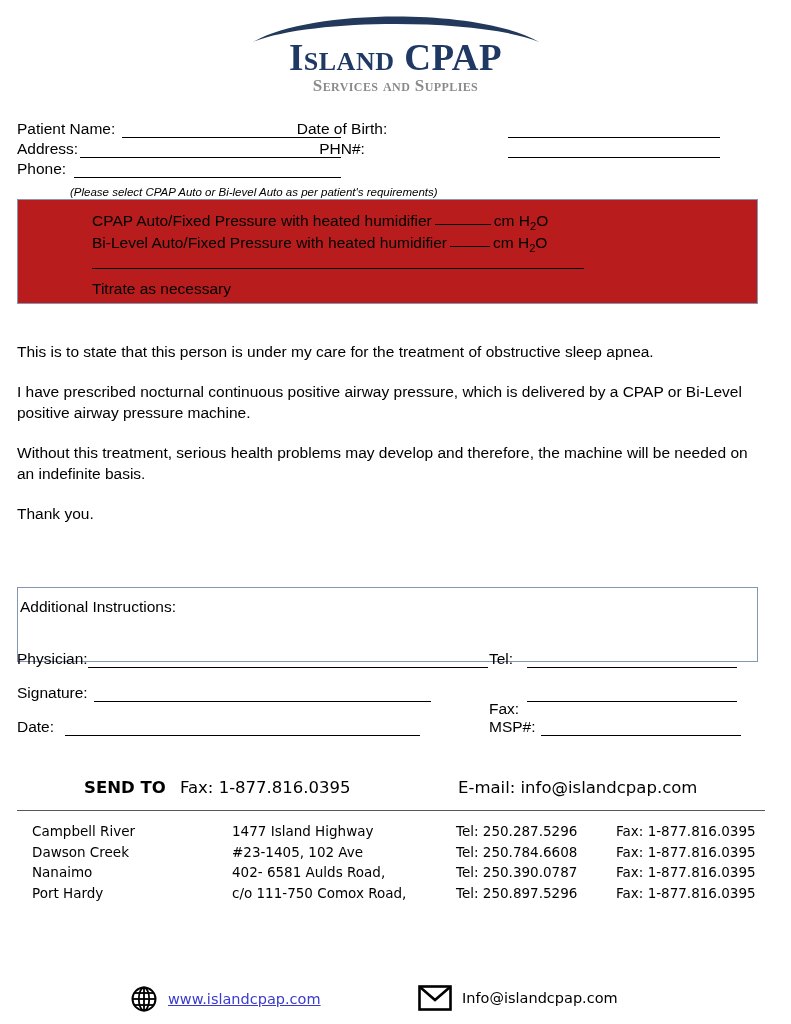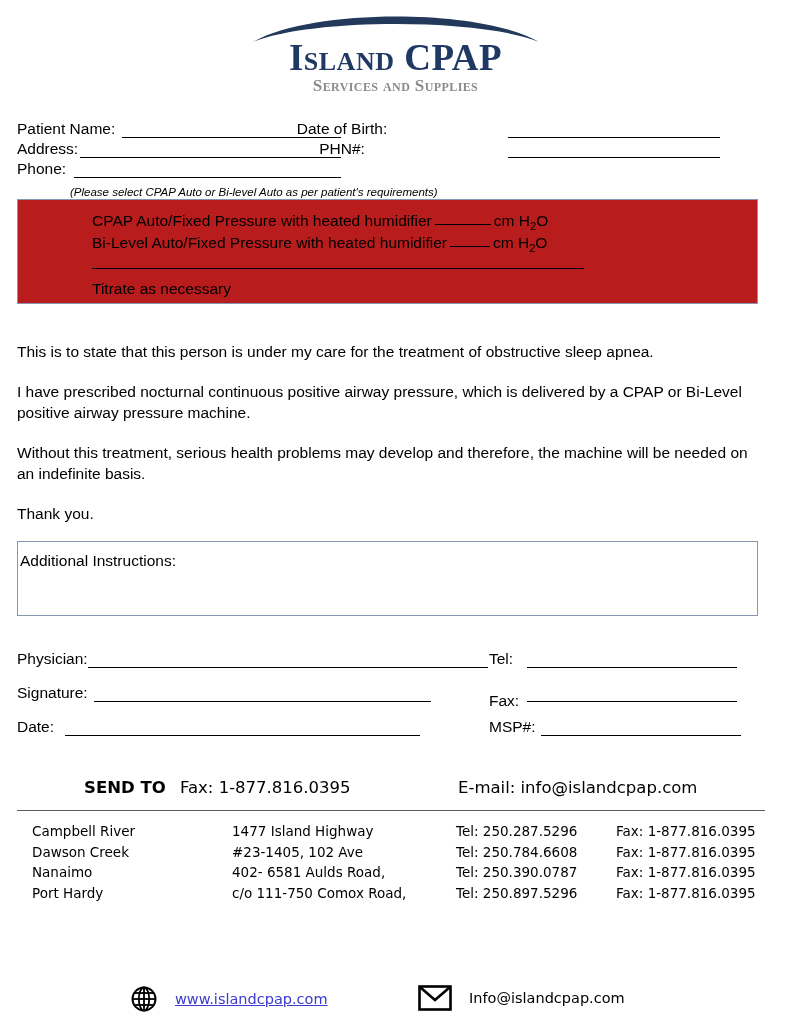--- a/index.html
+++ b/index.html
@@ -148,21 +148,21 @@
     line-height: 21px;
   }
   .letter p {
     margin: 0 0 19px 0;
   }
 
   
   .addl-box {
     position: absolute;
     left: 17px;
-    top: 541px;
+    top: 587px;
     width: 741px;
     height: 75px;
     border: 1.5px solid #8496b0;
     box-sizing: border-box;
     background: #fff;
   }
   .addl-label {
     position: absolute;
     left: 2px;
     top: 10px;
@@ -240,21 +240,21 @@
     left: 0;
     top: 985px;
     width: 791px;
     font-family: "DejaVu Sans", sans-serif;
     font-size: 14.5px;
   }
   .foot-item {
     position: absolute;
     display: flex;
     align-items: center;
-    gap: 17px;
+    gap: 10px;
   }
   .foot-web { left: 130px; }
   .foot-mail { left: 418px; }
   .weblink {
     color: #3a3ad0;
     text-decoration: underline;
   }
   .icon { display: block; }
 </style>
 </head>
@@ -316,21 +316,21 @@
   <div class="sig-area">
     <div class="sig-row">
       <span class="pf-label" style="left:0; top:0;">Physician:</span>
       <span class="rule" style="left:71px; top:17px; width:400px;"></span>
       <span class="pf-label" style="left:472px; top:0;">Tel:</span>
       <span class="rule" style="left:510px; top:17px; width:210px;"></span>
     </div>
     <div class="sig-row">
       <span class="pf-label" style="left:0; top:0;">Signature:</span>
       <span class="rule" style="left:77px; top:17px; width:337px;"></span>
-      <span class="pf-label" style="left:472px; top:8px;">Fax:</span>
+      <span class="pf-label" style="left:472px; top:16px;">Fax:</span>
       <span class="rule" style="left:510px; top:17px; width:210px;"></span>
     </div>
     <div class="sig-row">
       <span class="pf-label" style="left:0; top:0;">Date:</span>
       <span class="rule" style="left:48px; top:17px; width:355px;"></span>
       <span class="pf-label" style="left:472px; top:0;">MSP#:</span>
       <span class="rule" style="left:524px; top:17px; width:200px;"></span>
     </div>
   </div>
 

